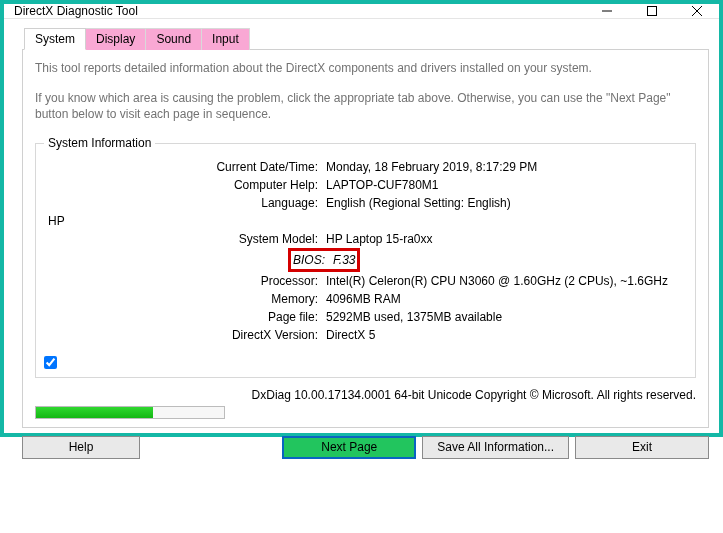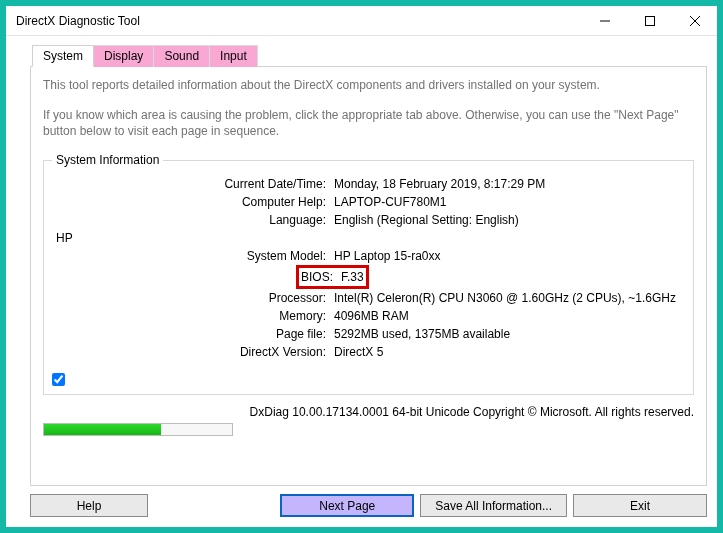--- a/index.html
+++ b/index.html
@@ -6,55 +6,55 @@
   html, body { margin:0; padding:0; }
   body {
     font-family: "Segoe UI", Tahoma, sans-serif;
     font-size: 12px;
     background: #fff;
     width: 723px;
     height: 533px;
     overflow: hidden;
     color: #000;
   }
-  .window { width:723px; height:533px; border:6px solid #14b8a6; display:flex; flex-direction:column; }
+  .window { width:723px; height:437px; border:4px solid #14b8a6; display:flex; flex-direction:column; }
   .titlebar { height:30px; display:flex; align-items:center; border-bottom:1px solid #e5e5e5; }
   .titlebar-title { flex:1; padding-left:10px; font-size:12px; color:#000; }
   .titlebar-btns { display:flex; height:100%; }
   .titlebar-btn { width:45px; display:flex; align-items:center; justify-content:center; color:#000; }
   .titlebar-btn svg { stroke:#000; }
-  .content { flex:1; padding: 8px 10px 10px 24px; display:flex; flex-direction:column; }
+  .content { flex:1; padding: 8px 10px 10px 18px; display:flex; flex-direction:column; }
   .tabs { display:flex; position:relative; top:1px; z-index:2; margin-left:2px;}
   .tab { padding:3px 10px; border:1px solid #d0d0d0; border-bottom:none; background:#fff; font-size:12px; margin-right:-1px; }
   .tab.active { border-bottom:1px solid #fff; background:#fff; position:relative; }
   .tab:not(.active){ background:#f9a8d4; border-top-color:#d9d9d9; border-left-color:#d9d9d9; border-right-color:#d9d9d9;}
   .tab-panel { border:1px solid #d0d0d0; padding:10px 12px 8px 12px; flex:1; display:flex; flex-direction:column; position:relative; }
   .intro { font-size:12px; line-height:1.35; color:#737373; }
   .intro p { margin:0 0 14px 0; }
   .group { border:1px solid #d8d8d8; margin-top:6px; padding:10px 8px 8px 8px; position:relative; }
   .group-title { position:absolute; top:-8px; left:8px; background:#fff; padding:0 4px; font-size:12px; }
   .sysinfo { padding: 4px 0 4px 0; }
   .row { display:flex; line-height:18px; font-size:12px; }
   .row .lbl { width:278px; text-align:right; padding-right:4px; }
   .row .val { flex:1; padding-left:4px; }
   .hl-box { border:3px solid #d40000; display:inline-flex; padding:0 2px; }
   .hl-box .lbl { width:auto; text-align:right; padding-right:4px; }
   .hl-box .val { padding-left:4px; }
-  .row.hl-wrap { justify-content:flex-start; }
+  .row.hl-wrap { justify-content:flex-start;font-style:italic; }
   .row.hl-wrap .pad { width:244px; }
   .check-row { margin-top:8px; display:flex; align-items:center; font-size:12px; }
   .check-row input { margin:0 5px 0 0; width:13px; height:13px;}
   .footer-line { text-align:right; font-size:12px; margin-top:10px; }
   .progress-row { margin-top:4px; }
   .progress { width:190px; height:13px; border:1px solid #bcbcbc; position:relative; background:#f7f7f7;}
   .progress .bar { position:absolute; left:0; top:0; bottom:0; width:62%; background:linear-gradient(#2fd82f,#14b714); }
   .button-row { display:flex; gap:6px; margin-top:8px; align-items:center; }
   .button-row .spacer { flex:1; }
   .btn { min-width:110px; height:23px; border:1px solid #8a8a8a; background:#e9e9e9; font-size:12px; display:flex; align-items:center; justify-content:center; padding:0 14px; }
-  .btn.primary { border:2px solid #0a64c2; background:#c4b5fd; }
+  .btn.primary { border:2px solid #0a64c2; background:#22c55e; }
   .btn.wide { min-width:134px; }
   .btn.help { min-width:118px; }
 </style>
 </head>
 <body>
 
 <div class="window">
 
   <div class="titlebar">
     <div class="titlebar-title">DirectX Diagnostic Tool</div>

